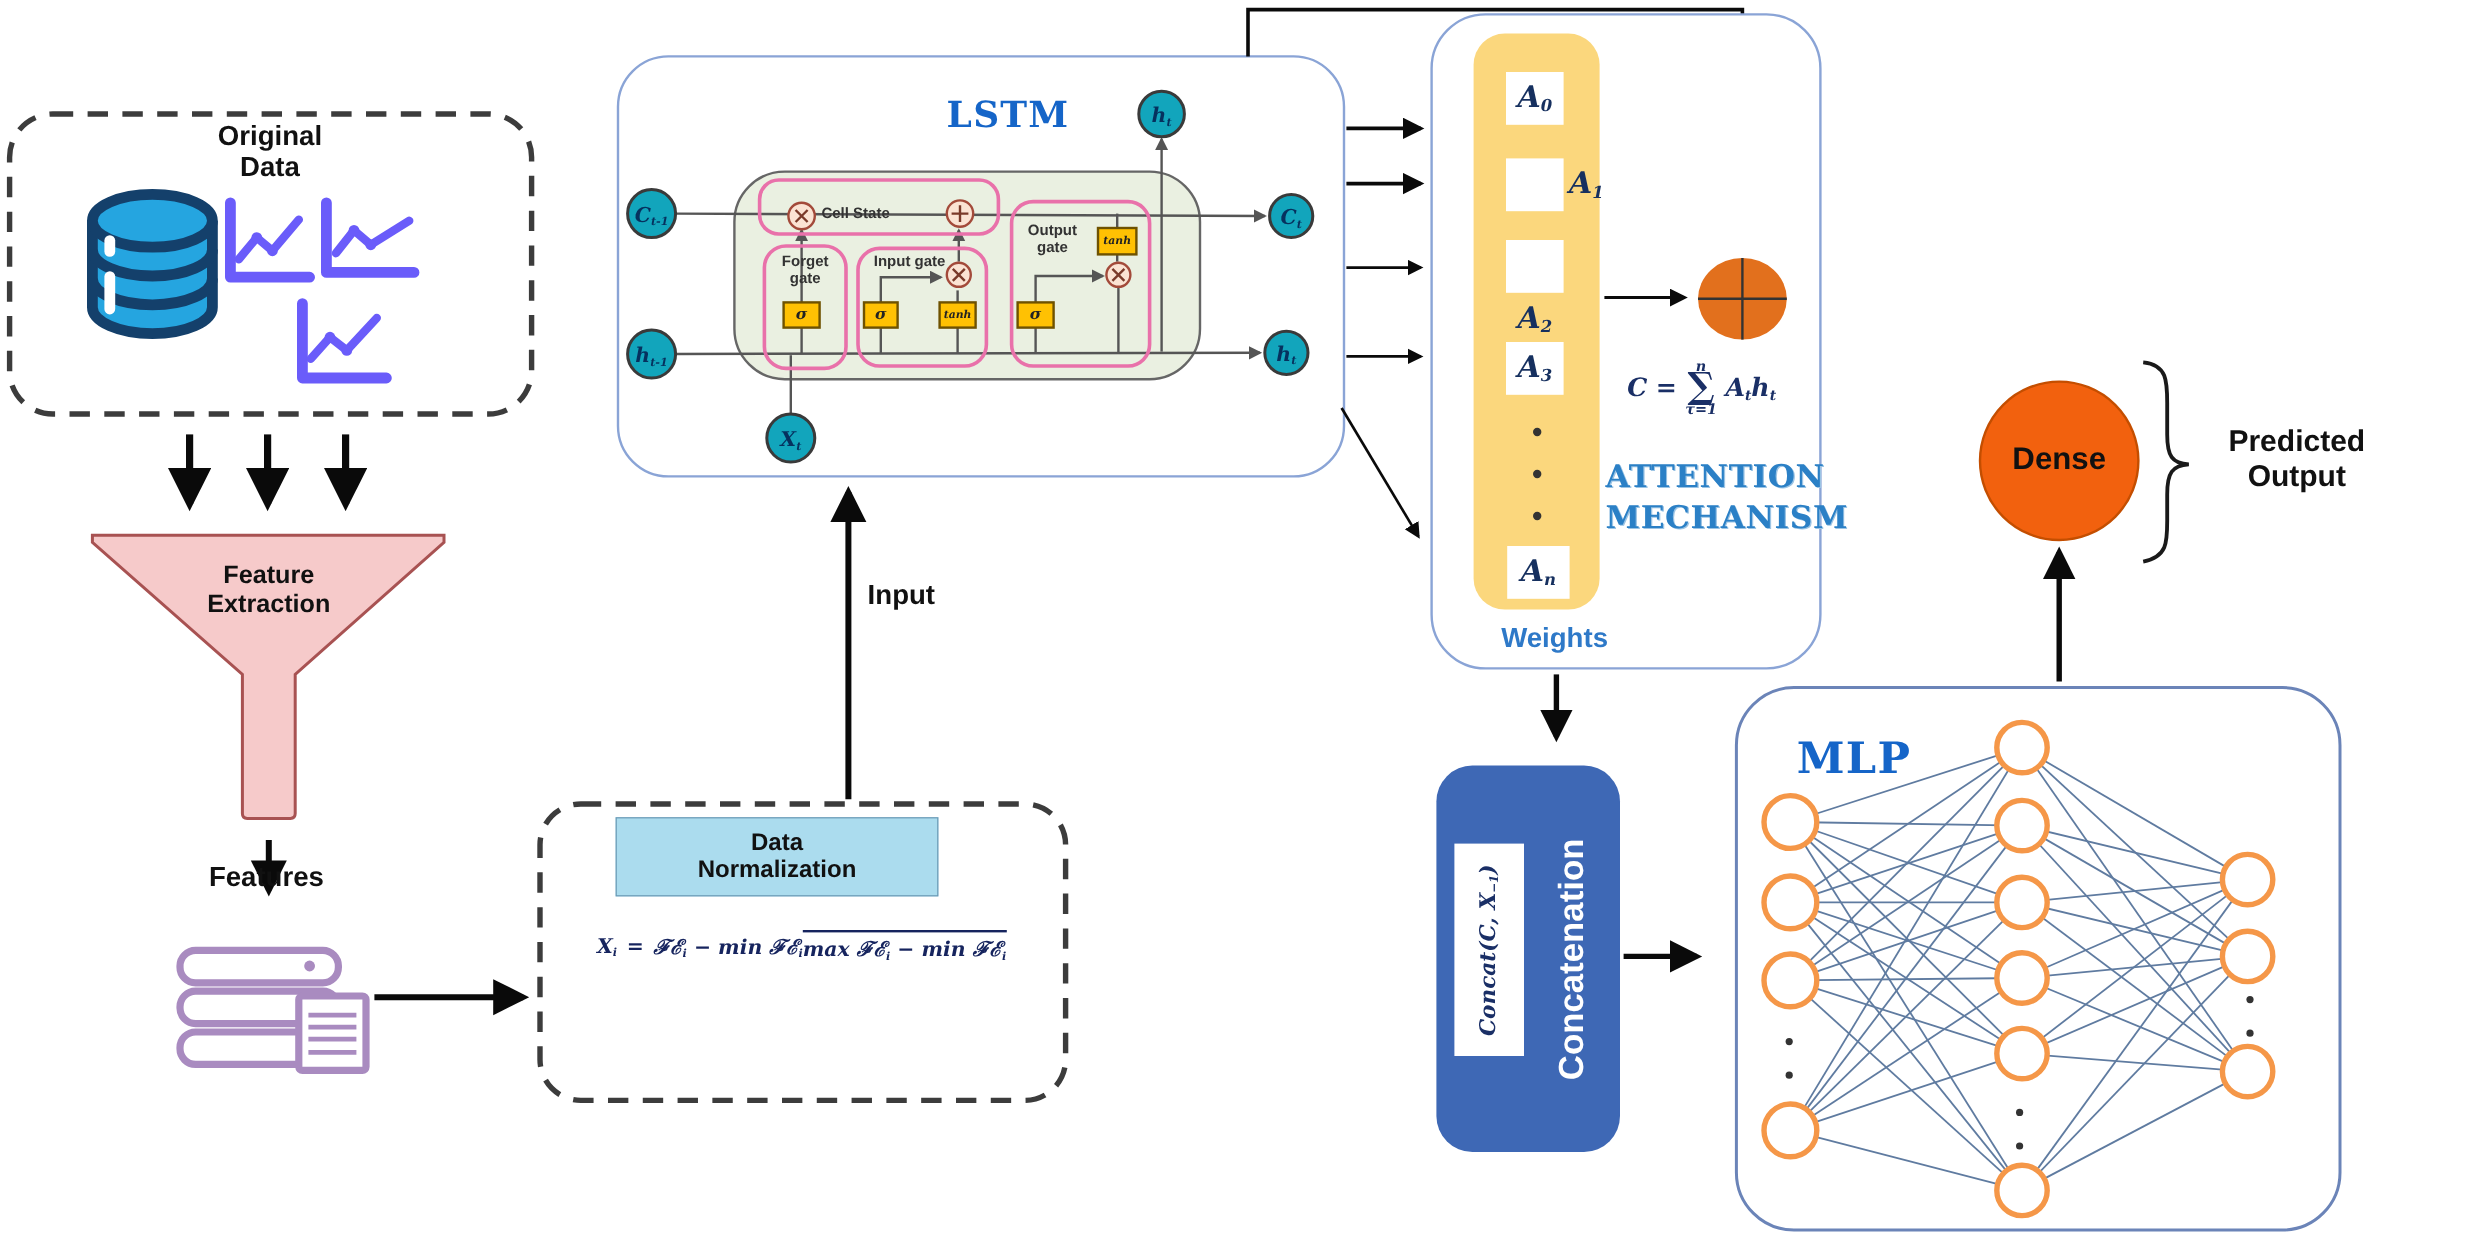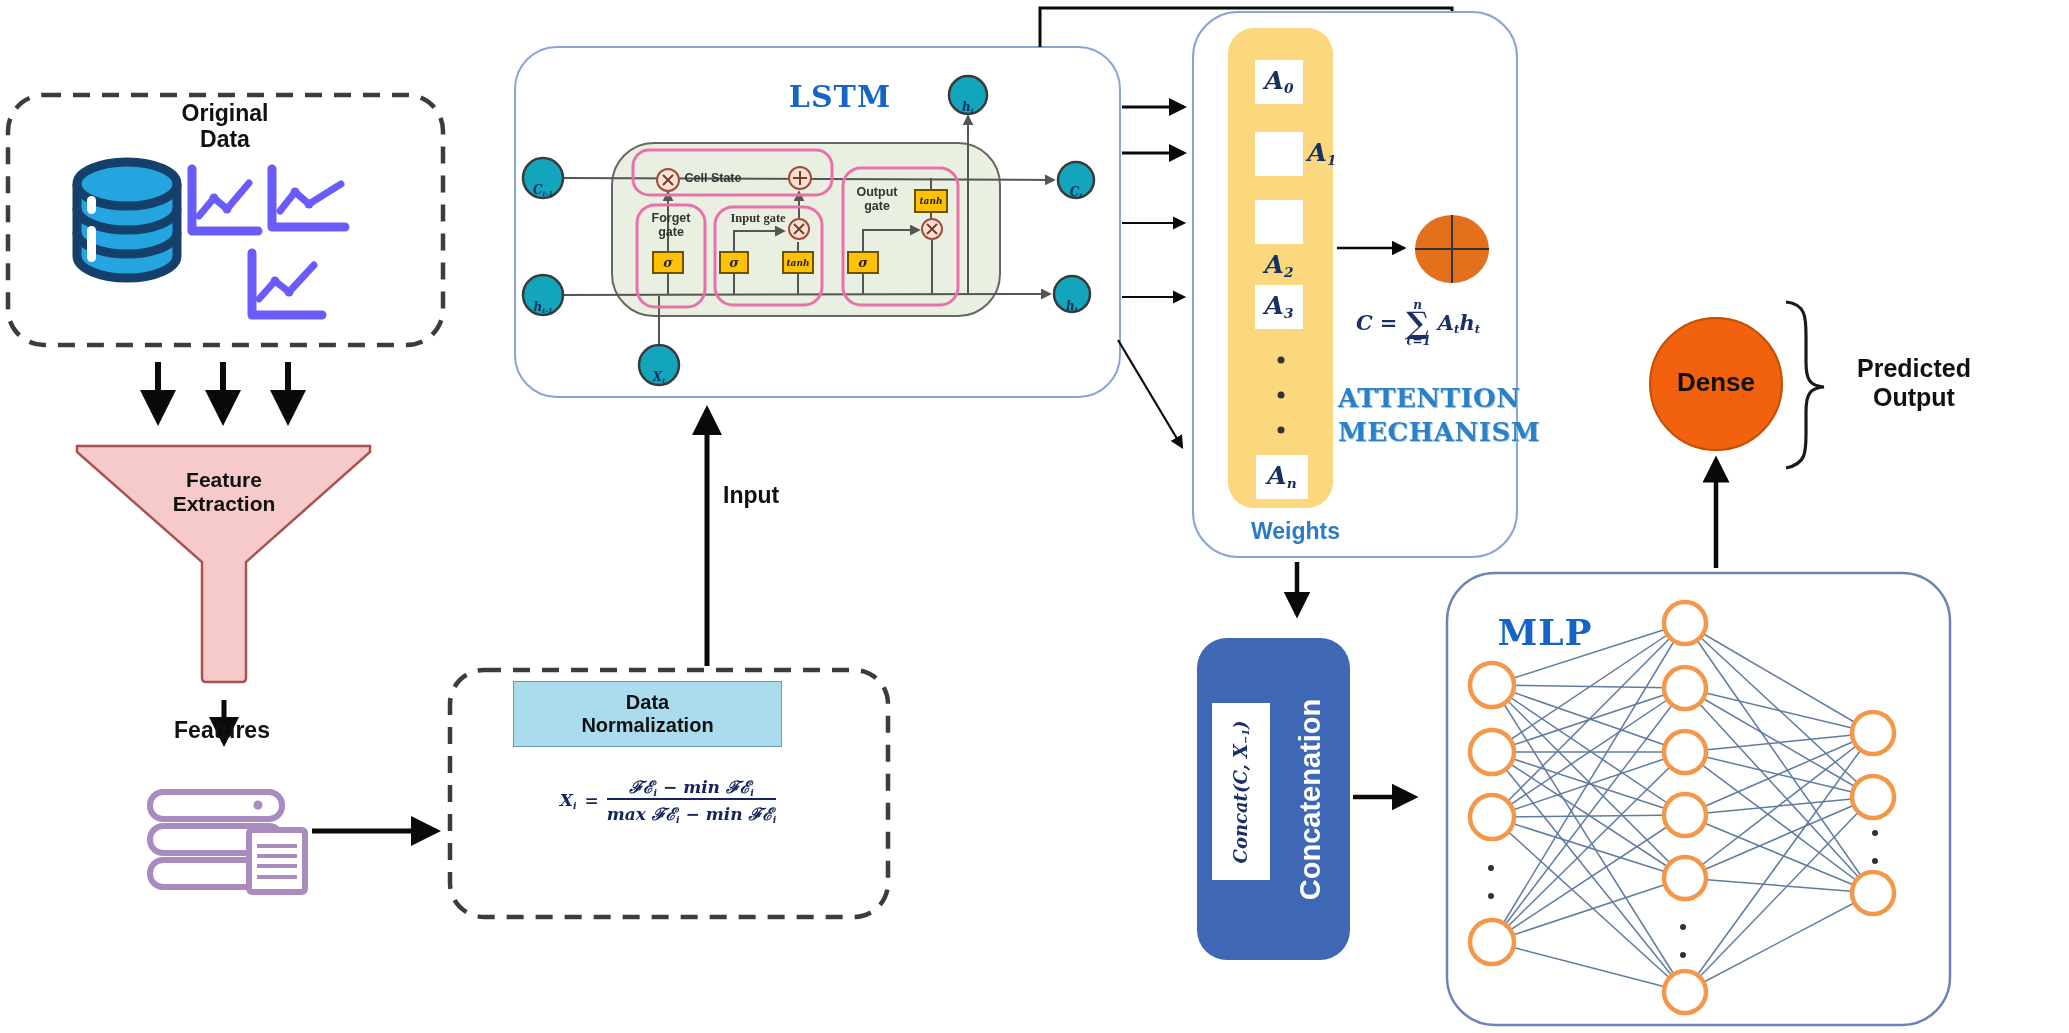--- a/index.html
+++ b/index.html
@@ -2,26 +2,26 @@
 <html><head>
 <meta charset="utf-8">
 <style>
   html,body{margin:0;padding:0;}
   body{width:2069px;height:1033px;position:relative;background:#fff;overflow:hidden;
        font-family:"Liberation Sans",sans-serif;}
   .lbl{position:absolute;text-align:center;color:#111;font-weight:bold;line-height:1.15;}
   .blue-serif{font-family:"DejaVu Serif",serif;color:#1565c8;font-weight:bold;letter-spacing:1px;margin-top:12px;}
   .sb{font-size:0.55em;vertical-align:-0.28em;font-weight:bold;}
   .tealtag{position:absolute;text-align:center;color:#06315e;font-family:"DejaVu Serif",serif;
-           font-style:italic;font-weight:bold;font-size:12px;line-height:1;margin-top:12px;}
+           font-style:italic;font-weight:bold;font-size:17px;line-height:1;}
   .wletter{position:absolute;text-align:center;font-family:"DejaVu Serif",serif;font-style:italic;
            font-weight:bold;color:#16305f;font-size:25px;line-height:1;}
   .gatechip{position:absolute;display:flex;align-items:center;justify-content:center;
             font-family:"DejaVu Serif",serif;font-style:italic;font-weight:bold;color:#222;}
-  .frac{display:inline-flex;flex-direction:column;align-items:center;}
+  .frac{display:inline-flex;align-items:center;}
   .frac .den{border-top:2.5px solid #16245e;padding-top:2px;}
   .formula{font-family:"DejaVu Serif",serif;font-style:italic;font-weight:bold;color:#16245e;}
   .rot{transform:rotate(-90deg);white-space:nowrap;}
   .attn-title{font-family:"DejaVu Serif",serif;font-weight:bold;color:#2b80c6;
               text-shadow:1px 1px 0 #9cc4e4;letter-spacing:0.5px;}
 </style>
 </head>
 <body>
 
 <svg width="2069" height="1033" viewBox="0 0 2069 1033" style="position:absolute;left:0;top:0;">
@@ -310,21 +310,21 @@
   <span>LSTM</span>
 </div>
 
 <div class="lbl" style="left:668px;top:155px;width:90px;font-size:12.5px;color:#333;margin-top:16px;">
   <span>Cell State</span>
 </div>
 <div class="lbl" style="left:639px;top:211px;width:64px;font-size:12.5px;color:#333;">
   <div>Forget</div>
     <div>gate</div>
 </div>
-<div class="lbl" style="left:718px;top:211px;width:80px;font-size:12.5px;color:#333;font-family:Liberation Serif, serif;">
+<div class="lbl" style="left:718px;top:211px;width:80px;font-size:12.5px;color:#333;">
   <span>Input gate</span>
 </div>
 <div class="lbl" style="left:845px;top:185px;width:64px;font-size:12.5px;color:#333;">
   <div>Output</div>
     <div>gate</div>
 </div>
 
 <div class="gatechip" style="left:653px;top:252px;width:30px;height:21px;font-size:13px;">
     <span>σ</span>
   </div>

